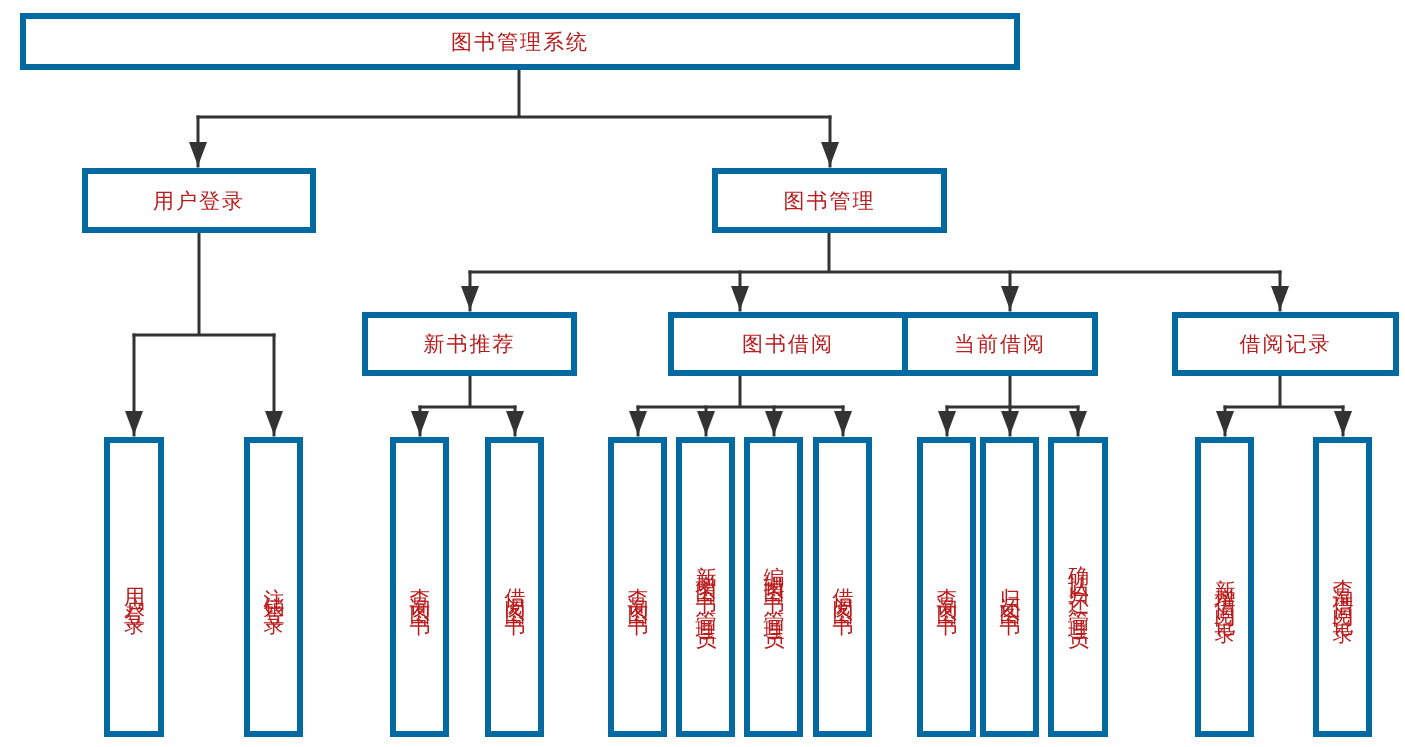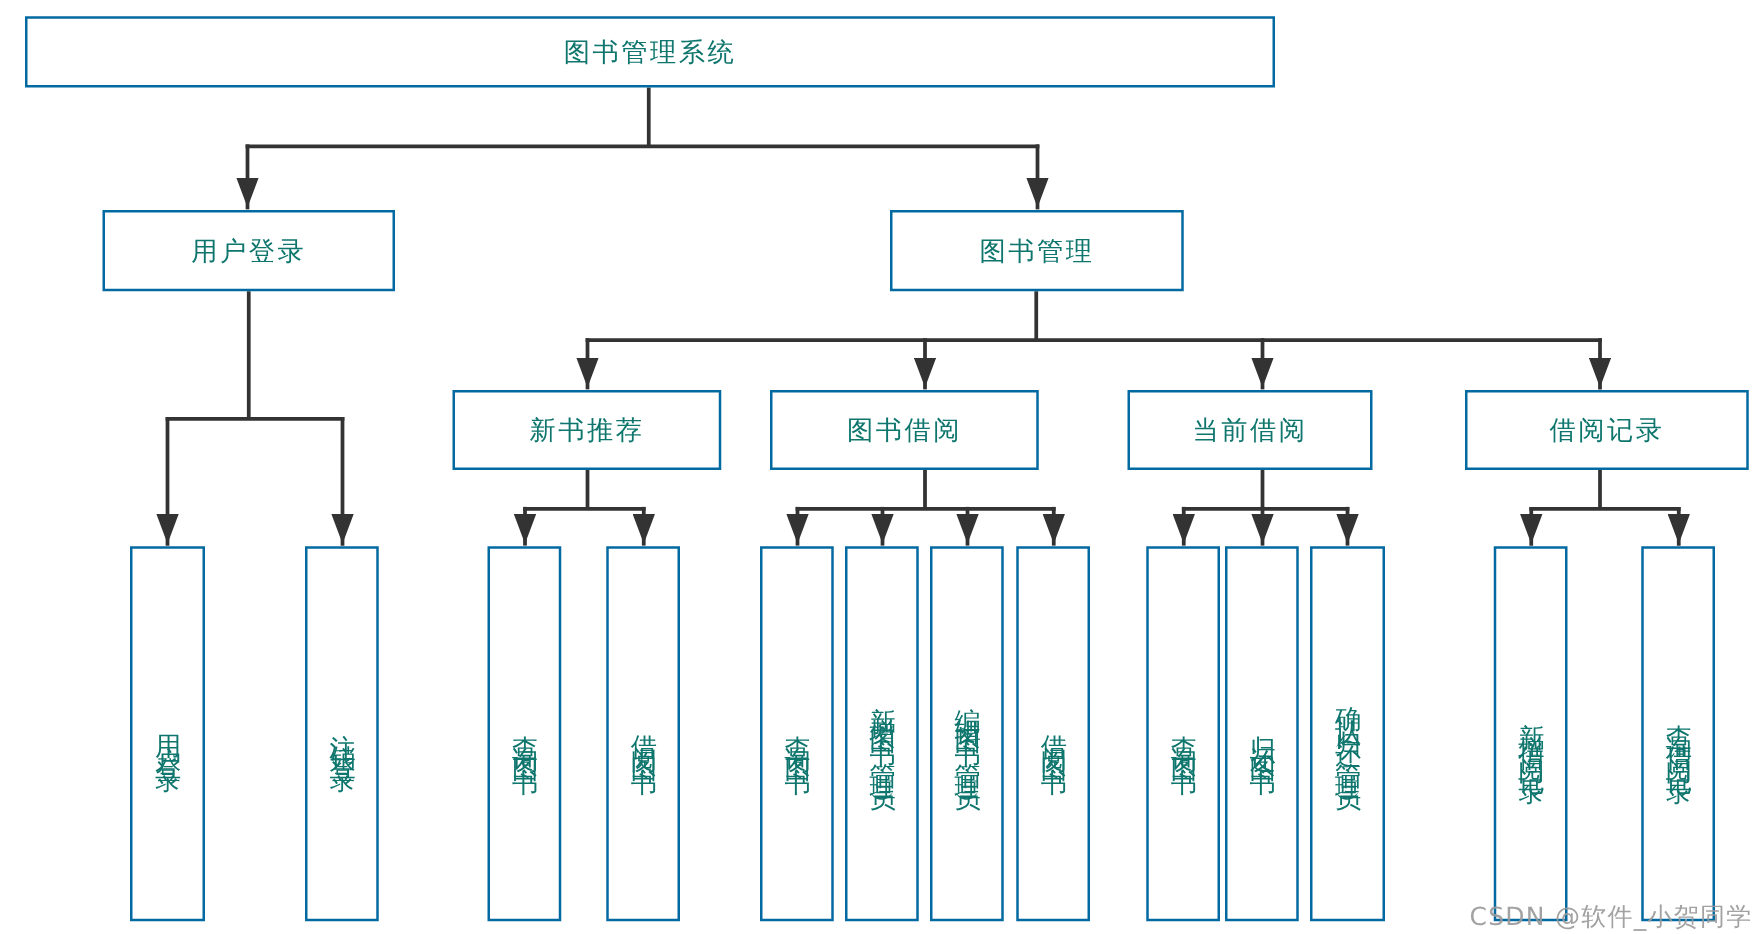--- a/index.html
+++ b/index.html
@@ -7,23 +7,23 @@
     position:relative;
     width:1405px;height:747px;
     background:#ffffff;
     font-family:"DejaVu Sans","Liberation Sans",sans-serif;
     overflow:hidden;
   }
   #wires{position:absolute;left:0;top:0;pointer-events:none;}
   .node{
     position:absolute;
     box-sizing:border-box;
-    border:2px solid #0369a1;
+    border:6px solid #0369a1;
     background:#ffffff;
-    color:#0f766e;
+    color:#b91c1c;
     display:flex;align-items:center;justify-content:center;
     font-size:21px;
     letter-spacing:2px;
     z-index:1;
   }
   .vnode{
     writing-mode:vertical-rl;
     text-orientation:mixed;
     letter-spacing:9px;
     line-height:1;
@@ -87,21 +87,21 @@
       <line x1="1343" y1="407" x2="1343" y2="435" marker-end="url(#arrow)"></line>
     </g>
   </svg>
 
   <div class="node" style="left:20px;top:13px;width:1000px;height:57px">图书管理系统</div>
 
   <div class="node" style="left:82px;top:168px;width:234px;height:65px">用户登录</div>
   <div class="node" style="left:362px;top:312px;width:215px;height:64px">新书推荐</div>
 
   <div class="node" style="left:712px;top:168px;width:235px;height:65px">图书管理</div>
-  <div class="node" style="left:616px;top:312px;width:215px;height:64px">图书借阅</div>
+  <div class="node" style="left:668px;top:312px;width:240px;height:64px">图书借阅</div>
   <div class="node" style="left:902px;top:312px;width:196px;height:64px">当前借阅</div>
   <div class="node" style="left:1172px;top:312px;width:227px;height:64px">借阅记录</div>
 
   <div class="node vnode" style="left:104px;top:437px;width:60px;height:300px">用户登录</div>
   <div class="node vnode" style="left:244px;top:437px;width:59px;height:300px">注销登录</div>
 
   <div class="node vnode" style="left:390px;top:437px;width:59px;height:300px">查询图书</div>
   <div class="node vnode" style="left:485px;top:437px;width:59px;height:300px">借阅图书</div>
 
   <div class="node vnode" style="left:608px;top:437px;width:59px;height:300px">查询图书</div>
@@ -109,14 +109,13 @@
   <div class="node vnode" style="left:744px;top:437px;width:59px;height:300px">编辑图书（管理员）</div>
   <div class="node vnode" style="left:813px;top:437px;width:59px;height:300px">借阅图书</div>
 
   <div class="node vnode" style="left:917px;top:437px;width:59px;height:300px">查询图书</div>
   <div class="node vnode" style="left:980px;top:437px;width:59px;height:300px">归还图书</div>
   <div class="node vnode" style="left:1048px;top:437px;width:60px;height:300px">确认归还（管理员）</div>
 
   <div class="node vnode" style="left:1195px;top:437px;width:59px;height:300px">新增借阅记录</div>
   <div class="node vnode" style="left:1313px;top:437px;width:59px;height:300px">查询借阅记录</div>
 
-  <div class="watermark">CSDN @软件_小贺同学</div>
 </div>
 
 </body></html>

